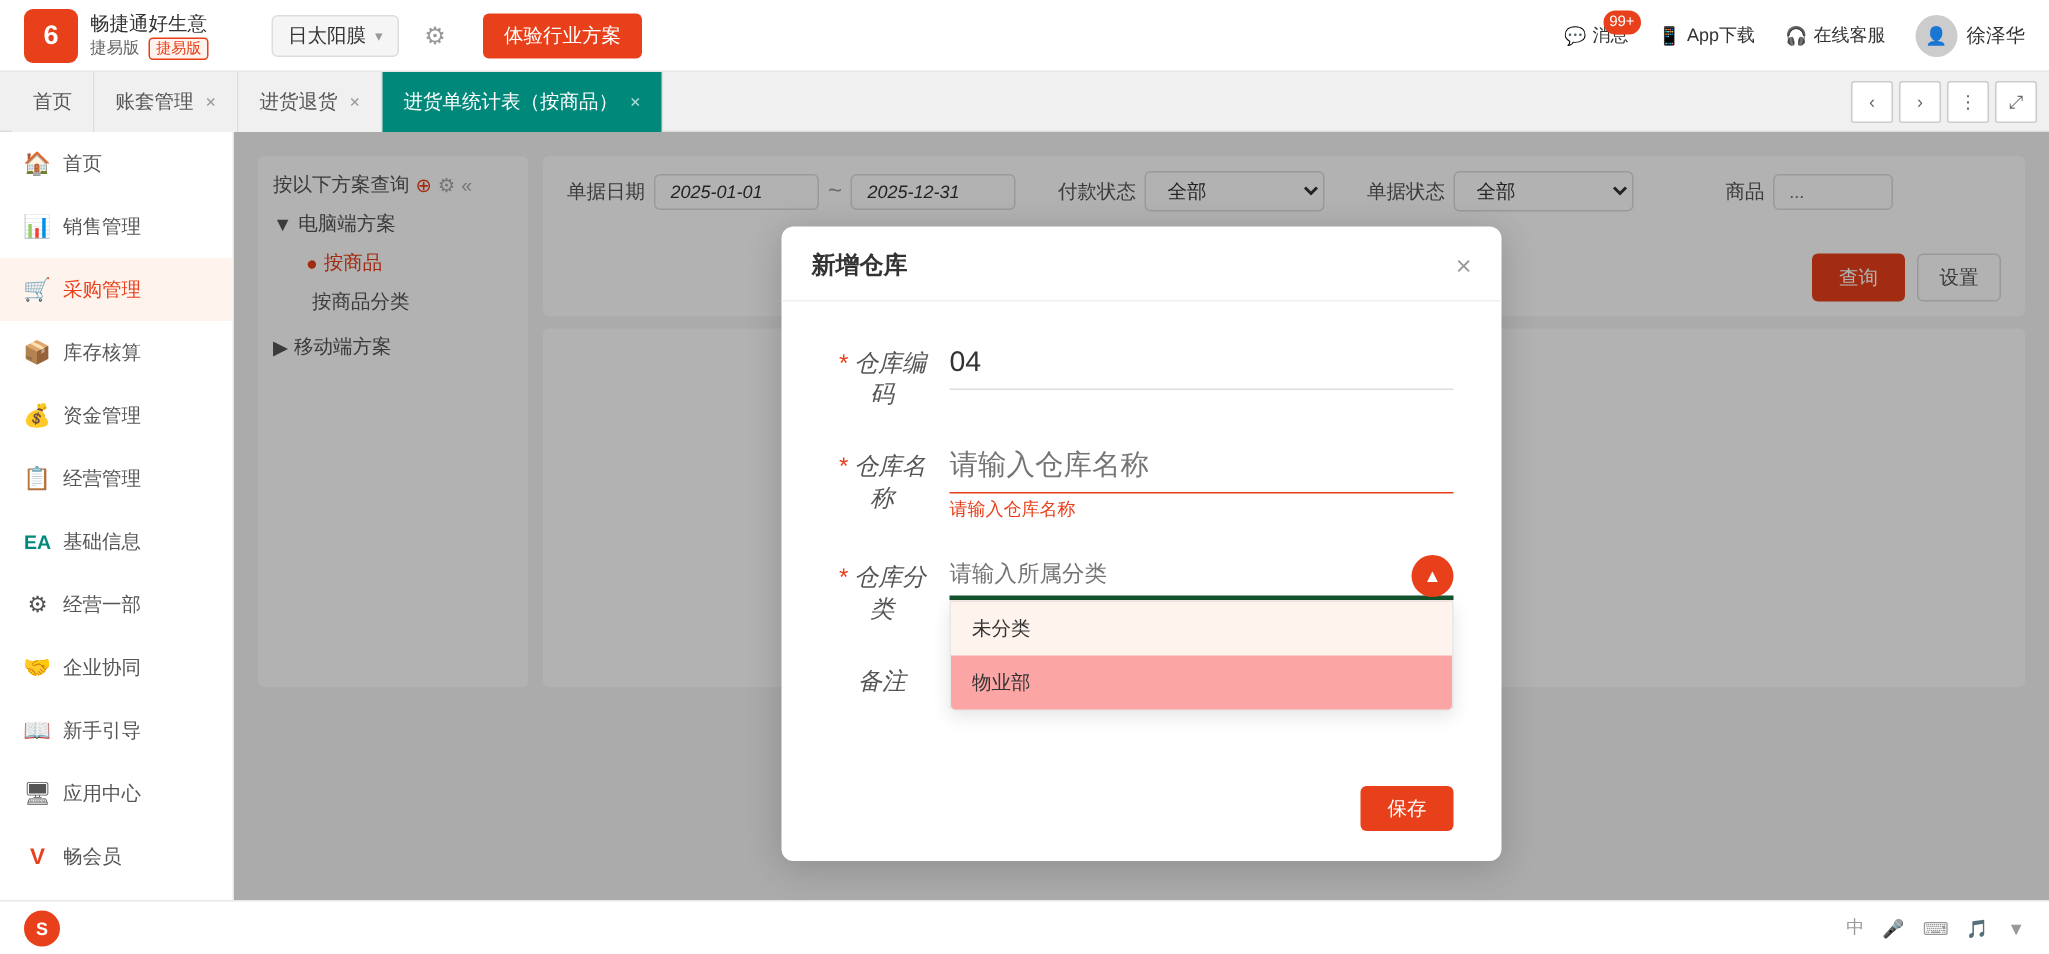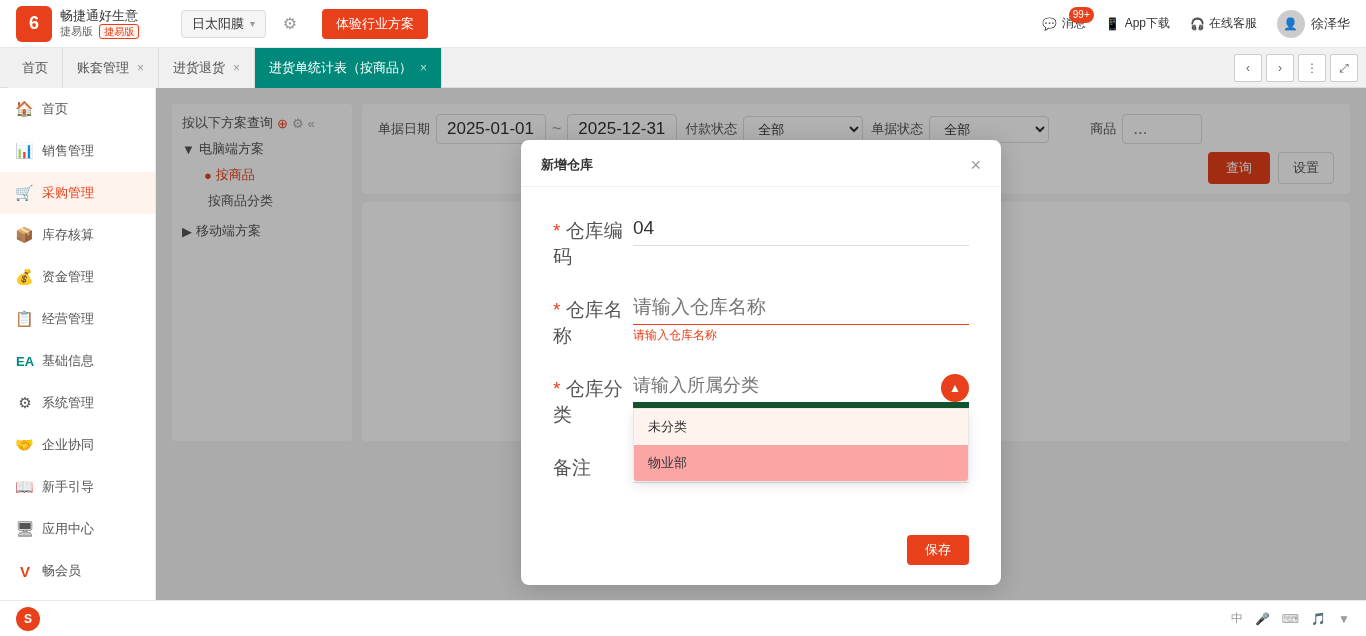--- a/index.html
+++ b/index.html
@@ -135,21 +135,21 @@
     .btn-primary {
       background: #e8401a; color: #fff; border: none; border-radius: 4px;
       padding: 6px 18px; font-size: 13px; cursor: pointer;
     }
     .btn-secondary {
       background: #fff; color: #555; border: 1px solid #ddd; border-radius: 4px;
       padding: 6px 14px; font-size: 13px; cursor: pointer;
     }
     .filter-input {
       border: 1px solid #ddd; border-radius: 4px; padding: 4px 10px;
-      font-size: 17px; color: #333; background: #fff;
+      font-size: 12px; color: #333; background: #fff; font-style: italic;
     }
     .filter-select {
       border: 1px solid #ddd; border-radius: 4px; padding: 4px 10px;
       font-size: 13px; color: #333; background: #fff; min-width: 120px;
     }
 
     
     .modal-backdrop {
       position: absolute; top: 0; left: 0; right: 0; bottom: 0;
       background: rgba(0,0,0,0.3); z-index: 100;
@@ -158,48 +158,48 @@
 
     
     .modal {
       background: #fff; border-radius: 8px; width: 480px;
       box-shadow: 0 4px 24px rgba(0,0,0,0.18); position: relative;
     }
     .modal-header {
       padding: 16px 20px 12px; border-bottom: 1px solid #f0f0f0;
       display: flex; align-items: center; justify-content: space-between;
     }
-    .modal-title { font-size: 13px; font-weight: bold; color: #333; }
+    .modal-title { font-size: 16px; font-weight: bold; color: #333; }
     .modal-close { font-size: 18px; color: #999; cursor: pointer; line-height: 1; }
     .modal-body { padding: 24px 32px 20px; }
     .modal-footer { padding: 12px 32px 20px; display: flex; justify-content: flex-end; gap: 10px; }
 
     .form-row {
       display: flex; align-items: flex-start; margin-bottom: 20px; position: relative;
     }
     .form-label {
-      width: 80px; font-size: 19px; color: #555; padding-top: 7px; text-align: left;
-      padding-right: 10px; flex-shrink: 0;
+      width: 80px; font-size: 16px; color: #555; padding-top: 7px; text-align: center;
+      padding-right: 10px; flex-shrink: 0; font-style: italic;
     }
     .form-label.required::before { content: '* '; color: #e8401a; }
     .form-field { flex: 1; }
     .form-input {
       width: 100%; border: none; border-bottom: 1px solid #ddd;
       padding: 6px 0; font-size: 19px; color: #333; outline: none;
       background: transparent;
     }
     .form-input.error { border-bottom: 1px solid #e8401a; }
     .form-error { font-size: 12px; color: #e8401a; margin-top: 2px; }
 
     .form-select-wrapper {
       width: 100%; position: relative;
     }
     .form-select-input {
-      width: 100%; border: none; border-bottom: 6px solid #14532d;
-      padding: 6px 32px 6px 0; font-size: 18px; color: #999; outline: none;
+      width: 100%; border: none; border-bottom: 3px solid #14532d;
+      padding: 6px 32px 6px 0; font-size: 15px; color: #999; outline: none;
       background: transparent; cursor: pointer;
     }
     .form-select-arrow {
       position: absolute; right: 0; top: 50%; transform: translateY(-50%);
       width: 28px; height: 28px; background: #e8401a; border-radius: 50%;
       display: flex; align-items: center; justify-content: center;
       color: #fff; font-size: 12px; cursor: pointer;
     }
 
     
@@ -323,21 +323,21 @@
     <div class="sidebar-item">
       <span class="s-icon">📋</span>
       <span>经营管理</span>
     </div>
     <div class="sidebar-item">
       <span class="s-icon" style="font-style:normal;font-size:13px;font-weight:bold;color:#00897b;">EA</span>
       <span>基础信息</span>
     </div>
     <div class="sidebar-item">
       <span class="s-icon">⚙</span>
-      <span>系统管理</span>
+      <span>经营一部</span>
     </div>
     <div class="sidebar-item">
       <span class="s-icon">🤝</span>
       <span>企业协同</span>
     </div>
     <div class="sidebar-item">
       <span class="s-icon">📖</span>
       <span>新手引导</span>
     </div>
     <div class="sidebar-item">
@@ -381,21 +381,21 @@
           </div>
         </div>
         <div style="color:#555;margin-top:8px;display:flex;align-items:center;gap:4px;">
           <span style="cursor:pointer;">▶</span>
           <span>移动端方案</span>
         </div>
       </div>
 
       <div style="flex:1;">
 
-        <div style="background:#fff;border-radius:4px;padding:10px 16px;display:flex;align-items:center;gap:8px;flex-wrap:wrap;margin-bottom:8px;">
+        <div style="background:#fff;border-radius:4px;padding:10px 16px;display:flex;align-items:center;gap:28px;flex-wrap:wrap;margin-bottom:8px;">
           <div style="display:flex;align-items:center;gap:6px;">
             <span style="font-size:13px;color:#555;">单据日期</span>
             <input class="filter-input" value="2025-01-01" style="width: 110px;">
             <span style="color:#999;">~</span>
             <input class="filter-input" value="2025-12-31" style="width: 110px;">
           </div>
           <div style="display:flex;align-items:center;gap:6px;">
             <span style="font-size:13px;color:#555;">付款状态</span>
             <select class="filter-select">
               <option>全部</option>

